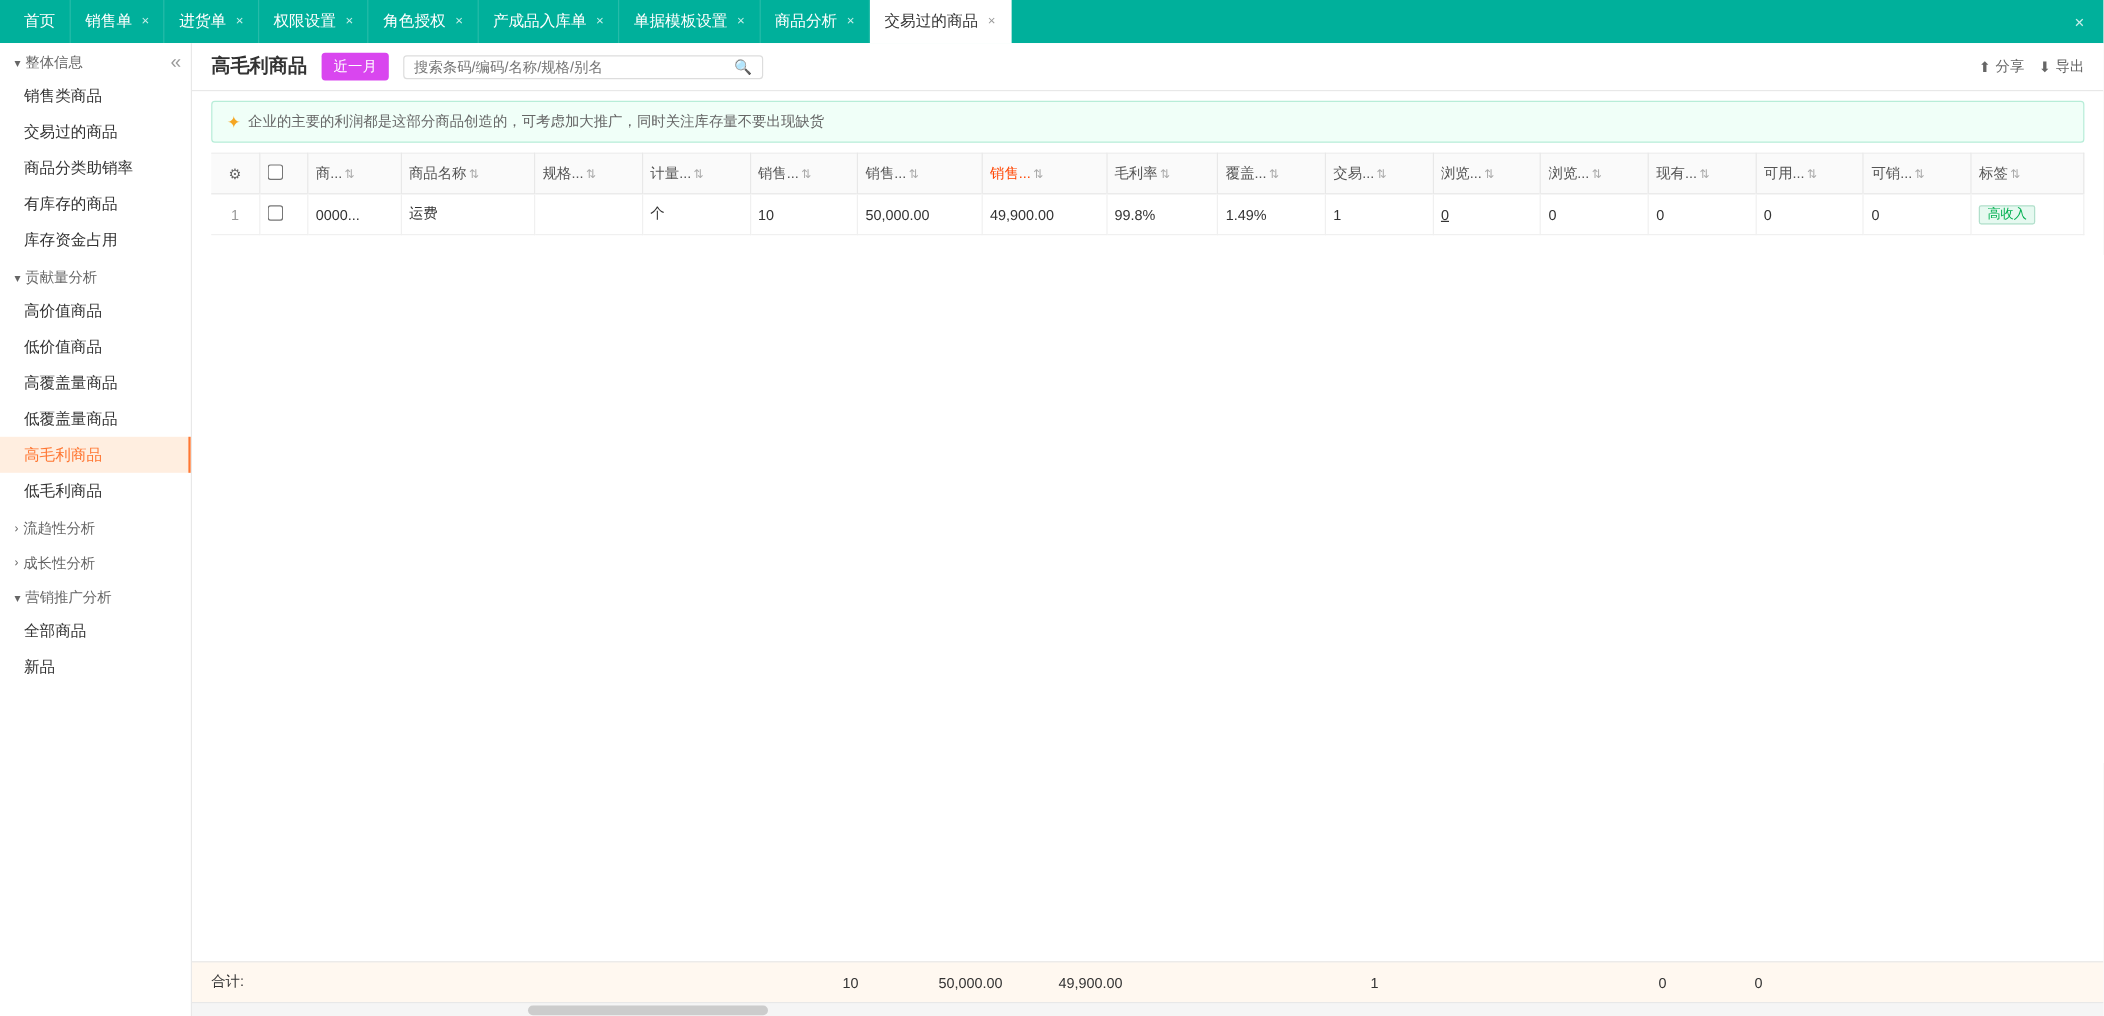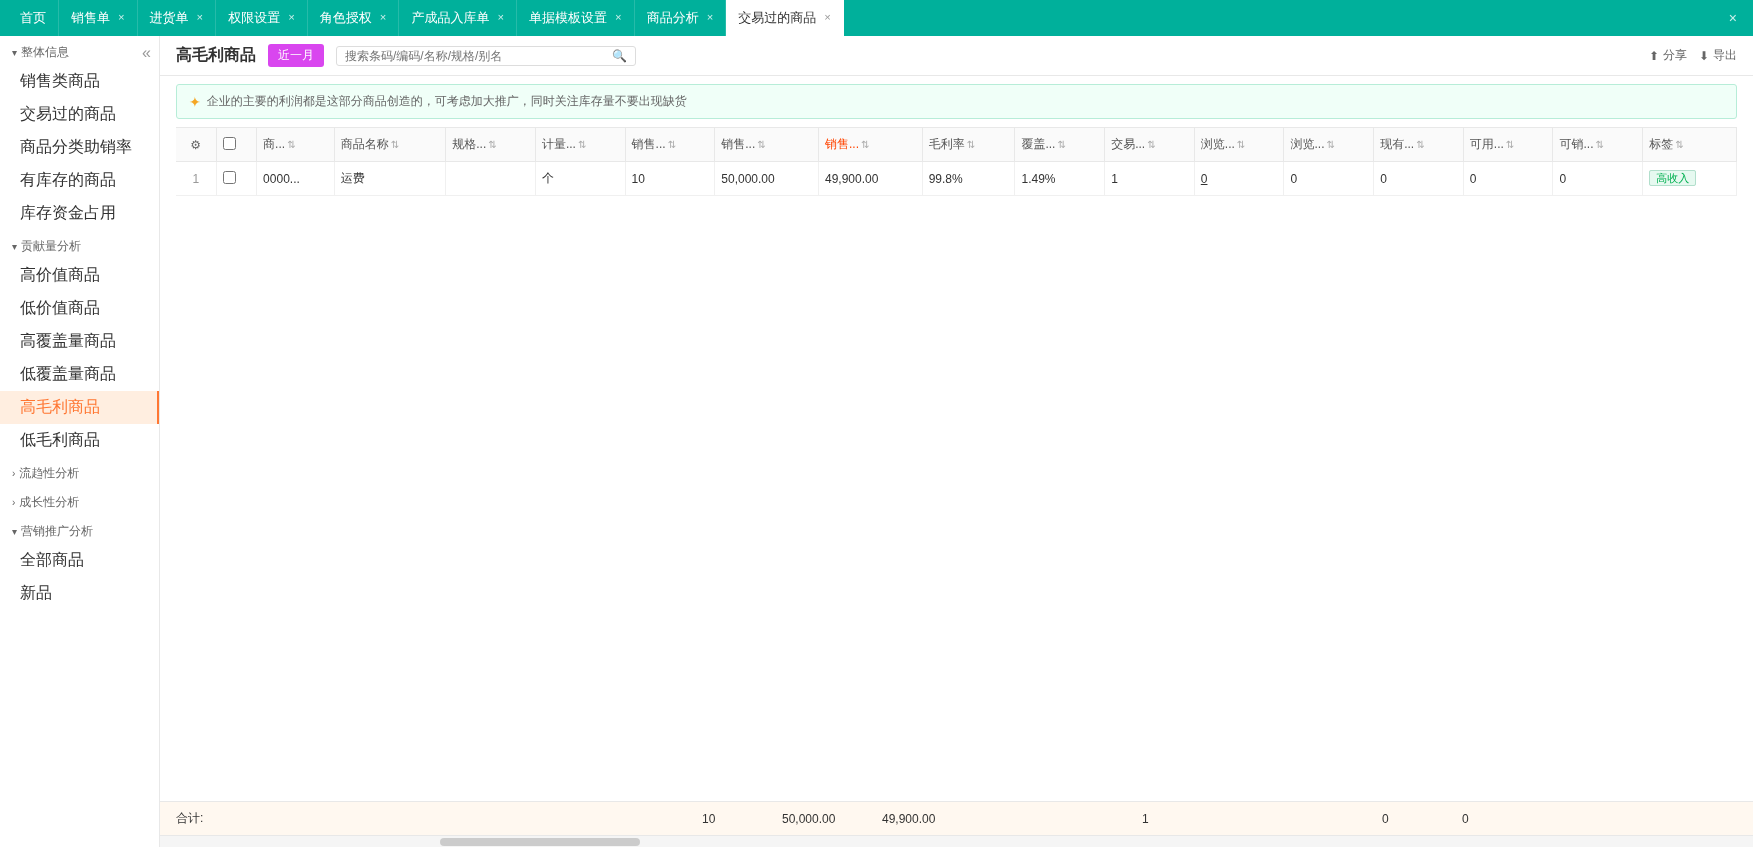--- a/index.html
+++ b/index.html
@@ -19,21 +19,20 @@
       padding: 0 12px;
       height: 36px;
       display: flex;
       align-items: center;
       cursor: pointer;
       font-size: 13px;
       white-space: nowrap;
       color: #fff;
       gap: 4px;
       border-right: 1px solid rgba(255,255,255,0.15);
-      font-family: Liberation Mono, monospace;
     }
     .nav-item:first-child { border-left: none; }
     .nav-item.active {
       background: #fff;
       color: #333;
     }
     .nav-close {
       font-size: 11px;
       color: rgba(255,255,255,0.8);
       margin-left: 4px;
@@ -79,21 +78,21 @@
       font-size: 12px;
       display: flex;
       align-items: center;
       gap: 4px;
       cursor: pointer;
     }
     .sidebar-group-label .arrow { font-size: 10px; }
     .sidebar-item {
       padding: 6px 12px 6px 20px;
       color: #333;
-      font-size: 16px;
+      font-size: 13px;
       cursor: pointer;
       white-space: nowrap;
     }
     .sidebar-item.active {
       background: #ffeee0;
       color: #ff7733;
       border-right: 2px solid #ff7733;
     }
 
     

